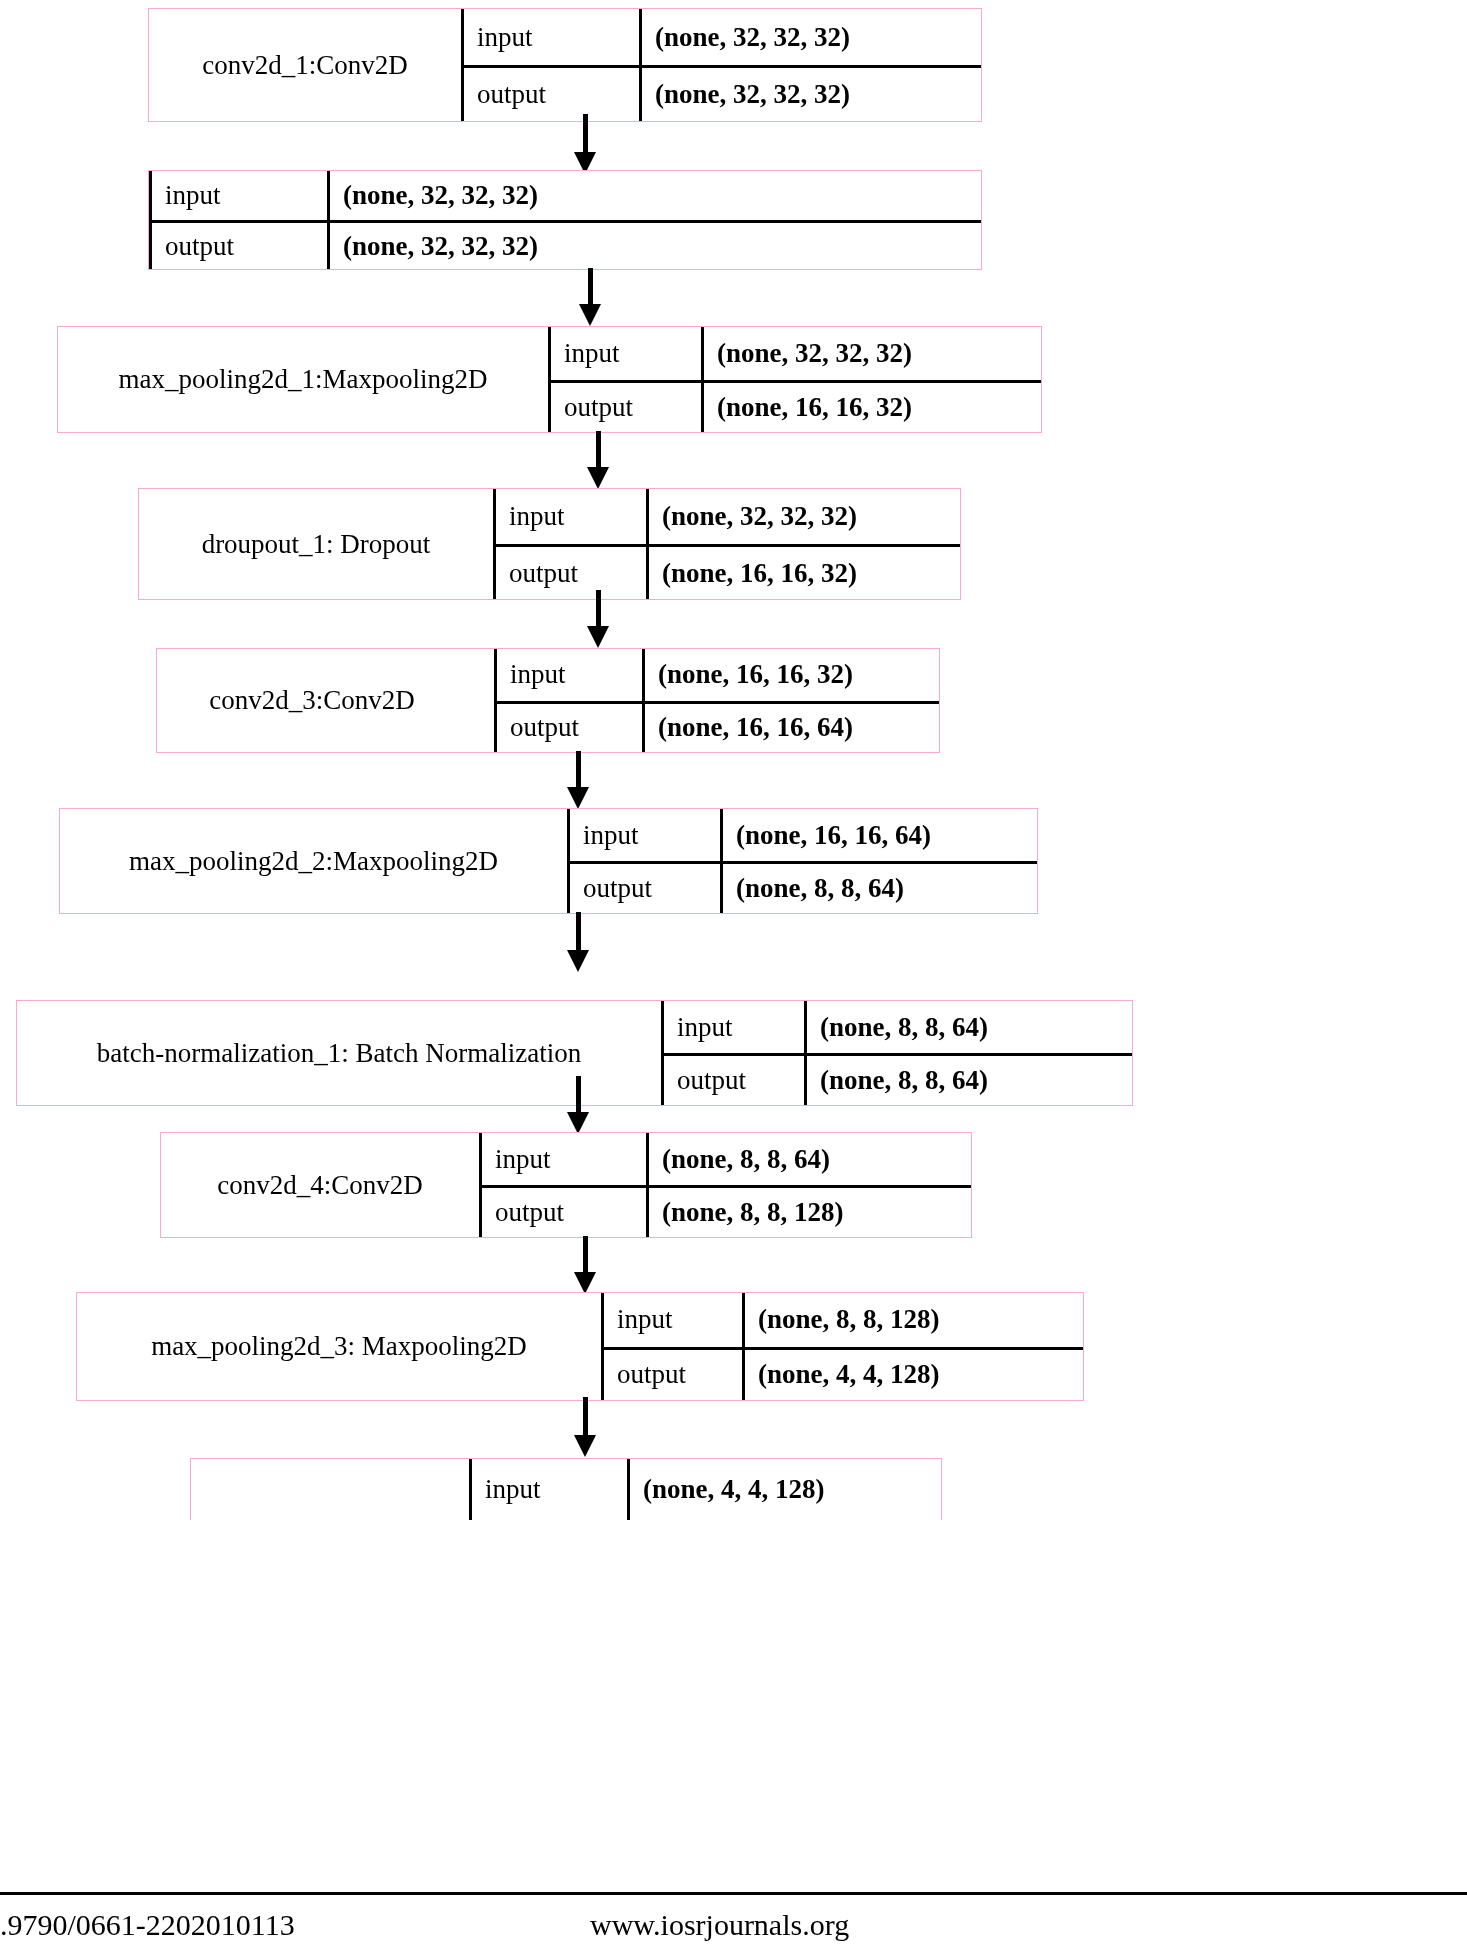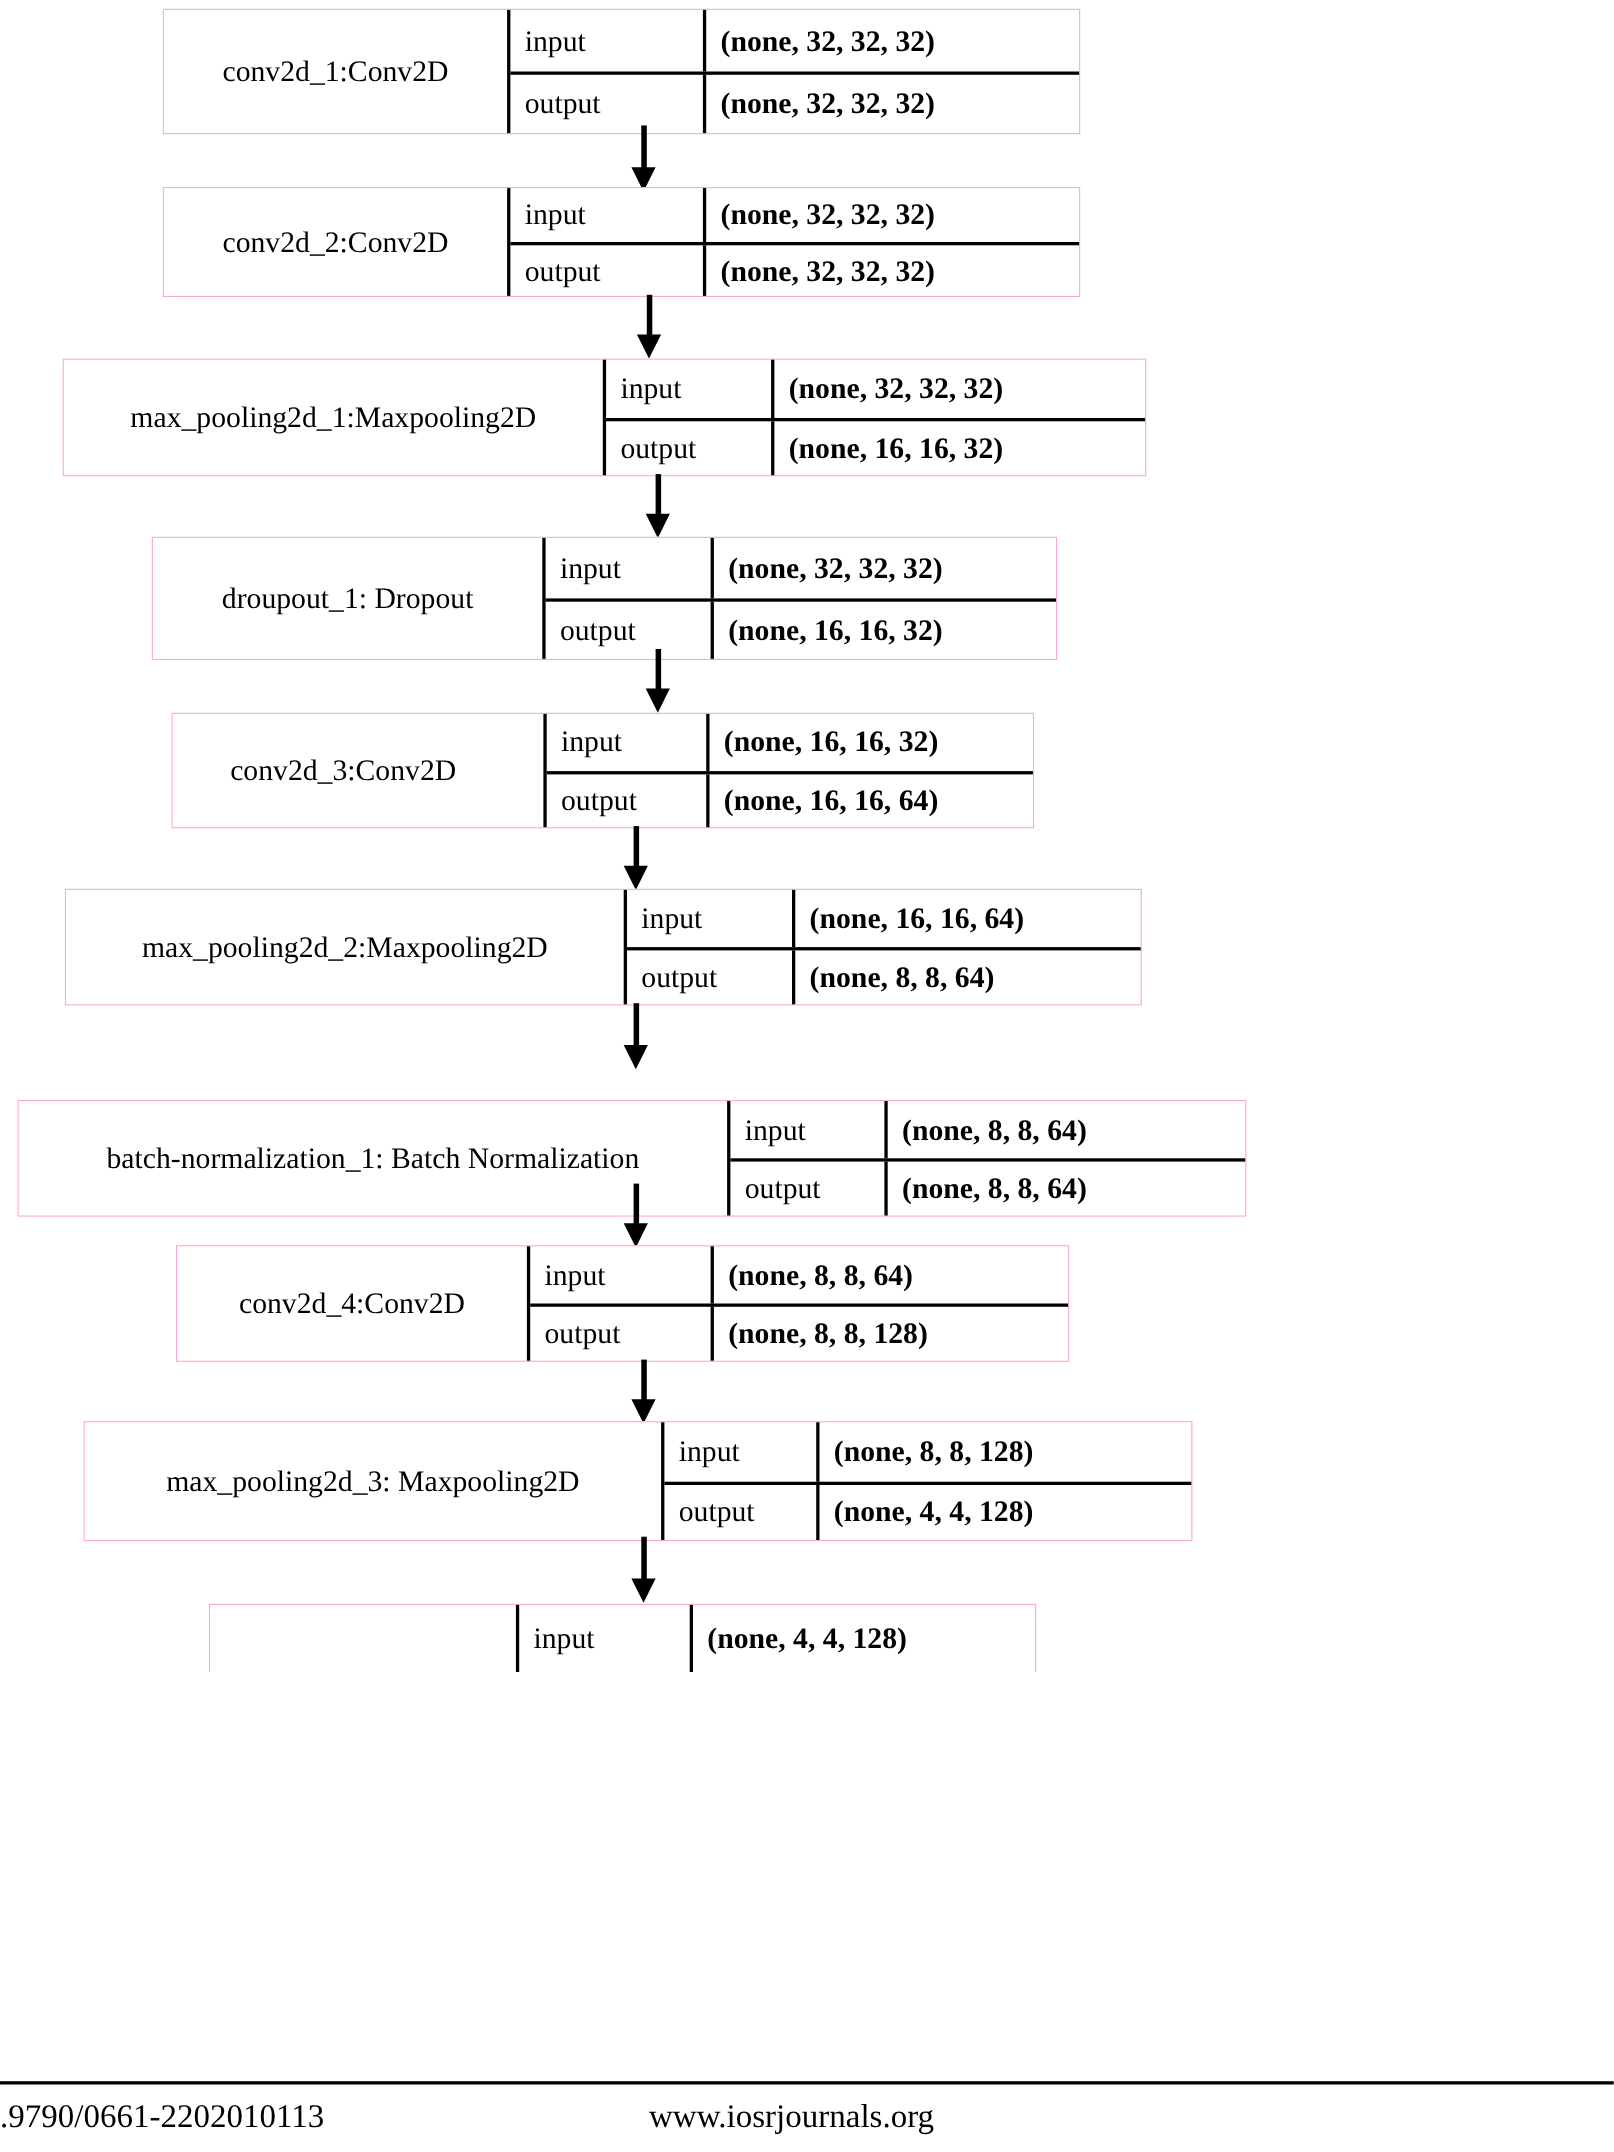--- a/index.html
+++ b/index.html
@@ -144,21 +144,20 @@
       </div>
     </div>
   </div>
 
   <div class="arrow" style="left:585px; top:114px; height:60px;">
     <div class="shaft" style="height:40px;"></div>
     <div class="head" style="top:38px;"></div>
   </div>
 
   <div class="node" style="left:148px; top:170px; width:834px; height:100px;">
-    <div class="name-cell" style="width:312px;">conv2d_2:Conv2D</div>
     <div class="io-col" style="flex:1 1 auto;">
       <div class="io-row">
         <div class="io-label" style="width:175px;">input</div>
         <div class="io-shape">(none, 32, 32, 32)</div>
       </div>
       <div class="io-row">
         <div class="io-label" style="width:175px;">output</div>
         <div class="io-shape">(none, 32, 32, 32)</div>
       </div>
     </div>

